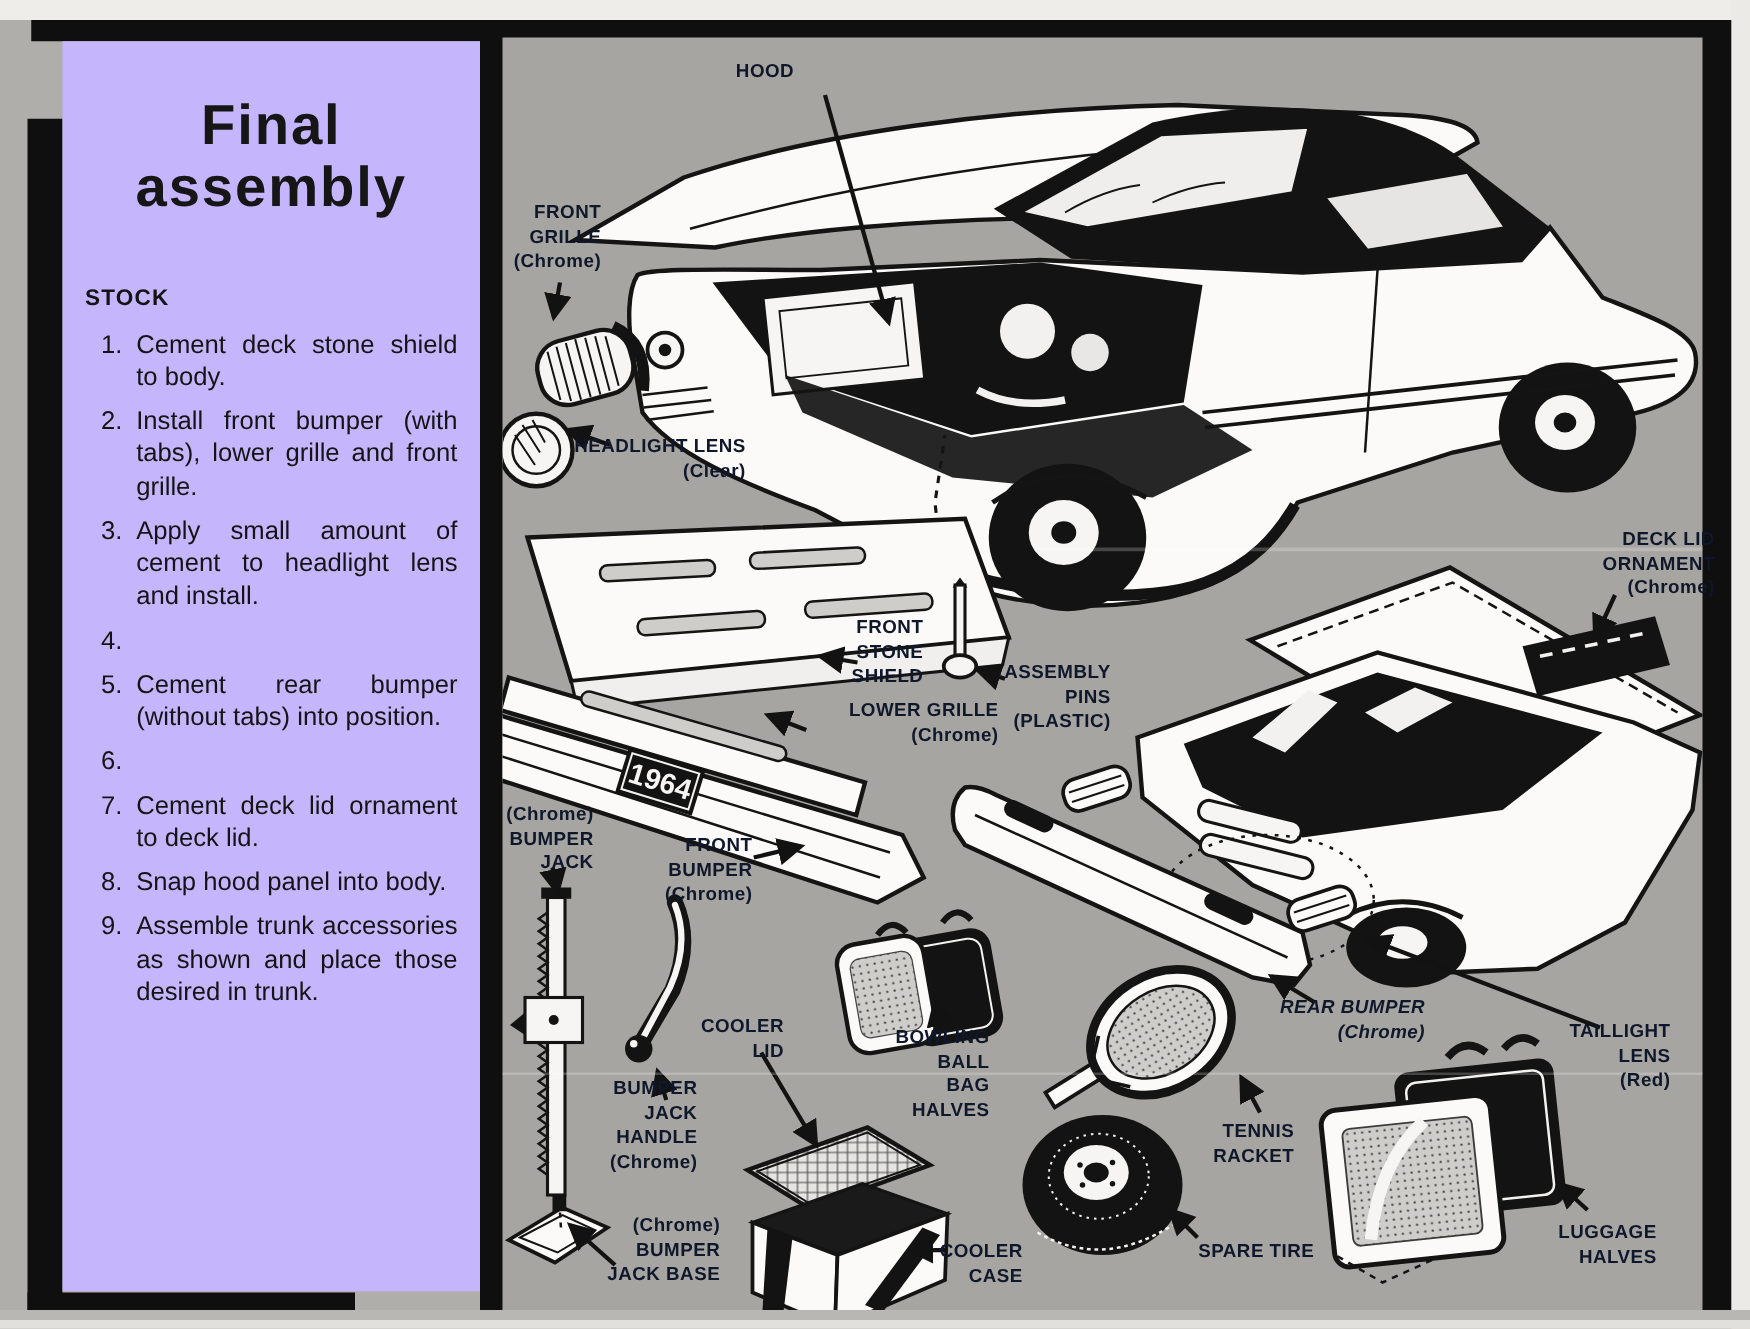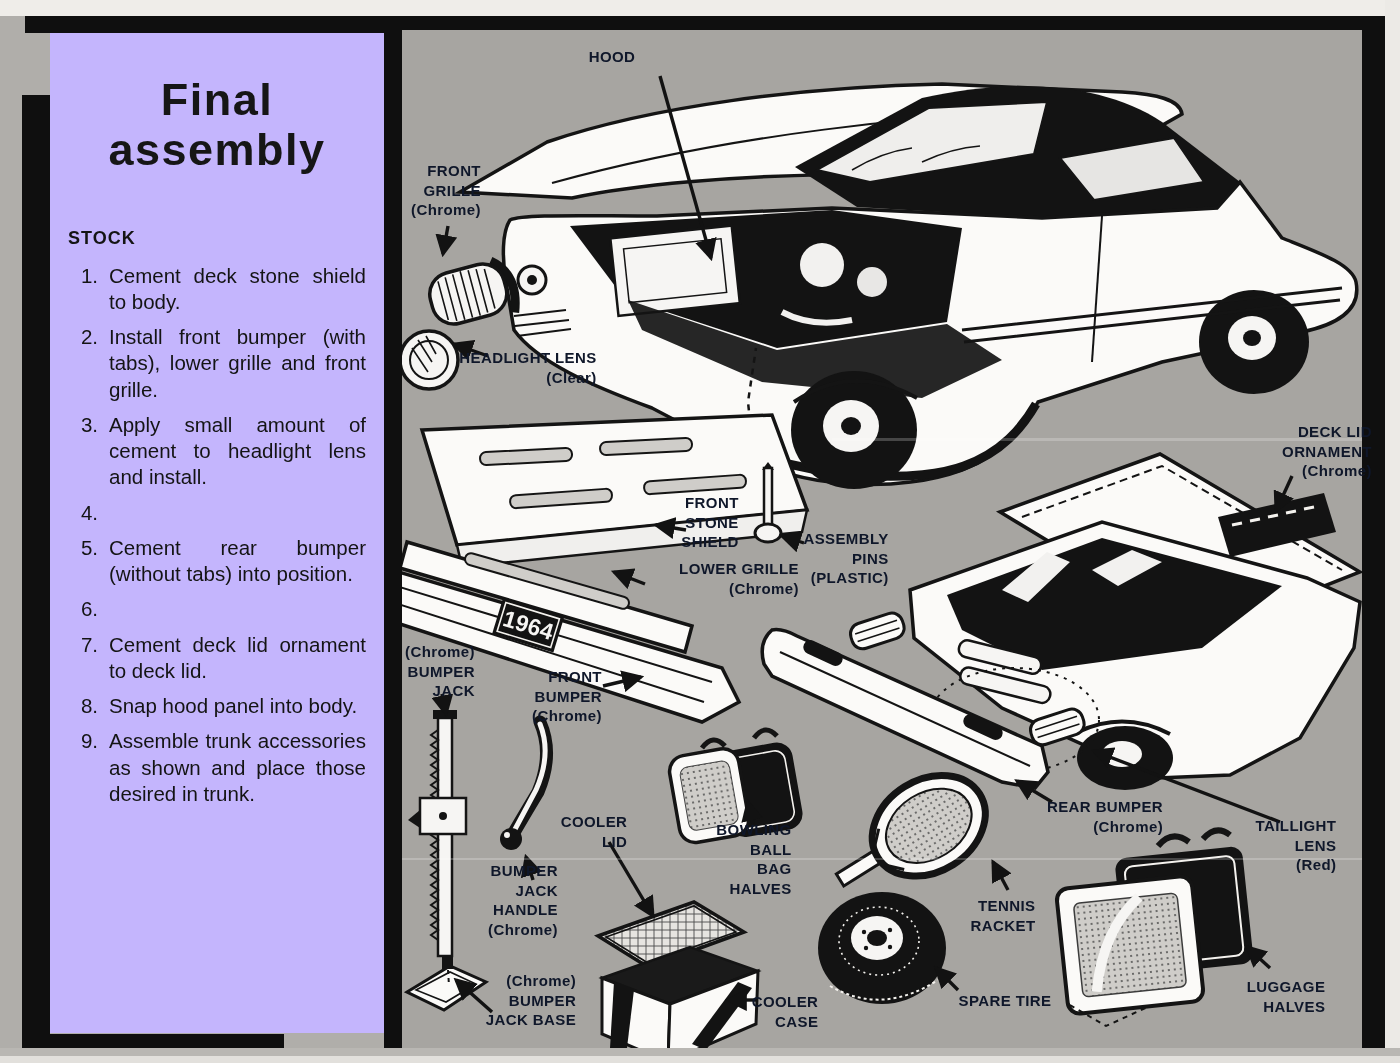--- a/index.html
+++ b/index.html
@@ -375,21 +375,21 @@
 LID</div>
   <div class="part-label" style="left:383px;top:981px;">COOLER
 CASE</div>
   <div class="part-label" style="left:352px;top:829px;">BOWLING
 BALL
 BAG
 HALVES</div>
   <div class="part-label" style="left:601px;top:885px;">TENNIS
 RACKET</div>
   <div class="part-label" style="left:591px;top:971px;margin-left:12px;">SPARE TIRE</div>
-  <div class="part-label" style="left:703px;top:786px;">REAR BUMPER
+  <div class="part-label" style="left:680px;top:786px;font-style:italic;">REAR BUMPER
 (Chrome)</div>
   <div class="part-label" style="left:894px;top:815px;">TAILLIGHT
 LENS
 (Red)</div>
   <div class="part-label" style="left:884px;top:966px;">LUGGAGE
 HALVES</div>
   <div class="part-label" style="left:897px;top:421px;margin-left:28px;">DECK LID
 ORNAMENT
 (Chrome)</div>
 </div>

